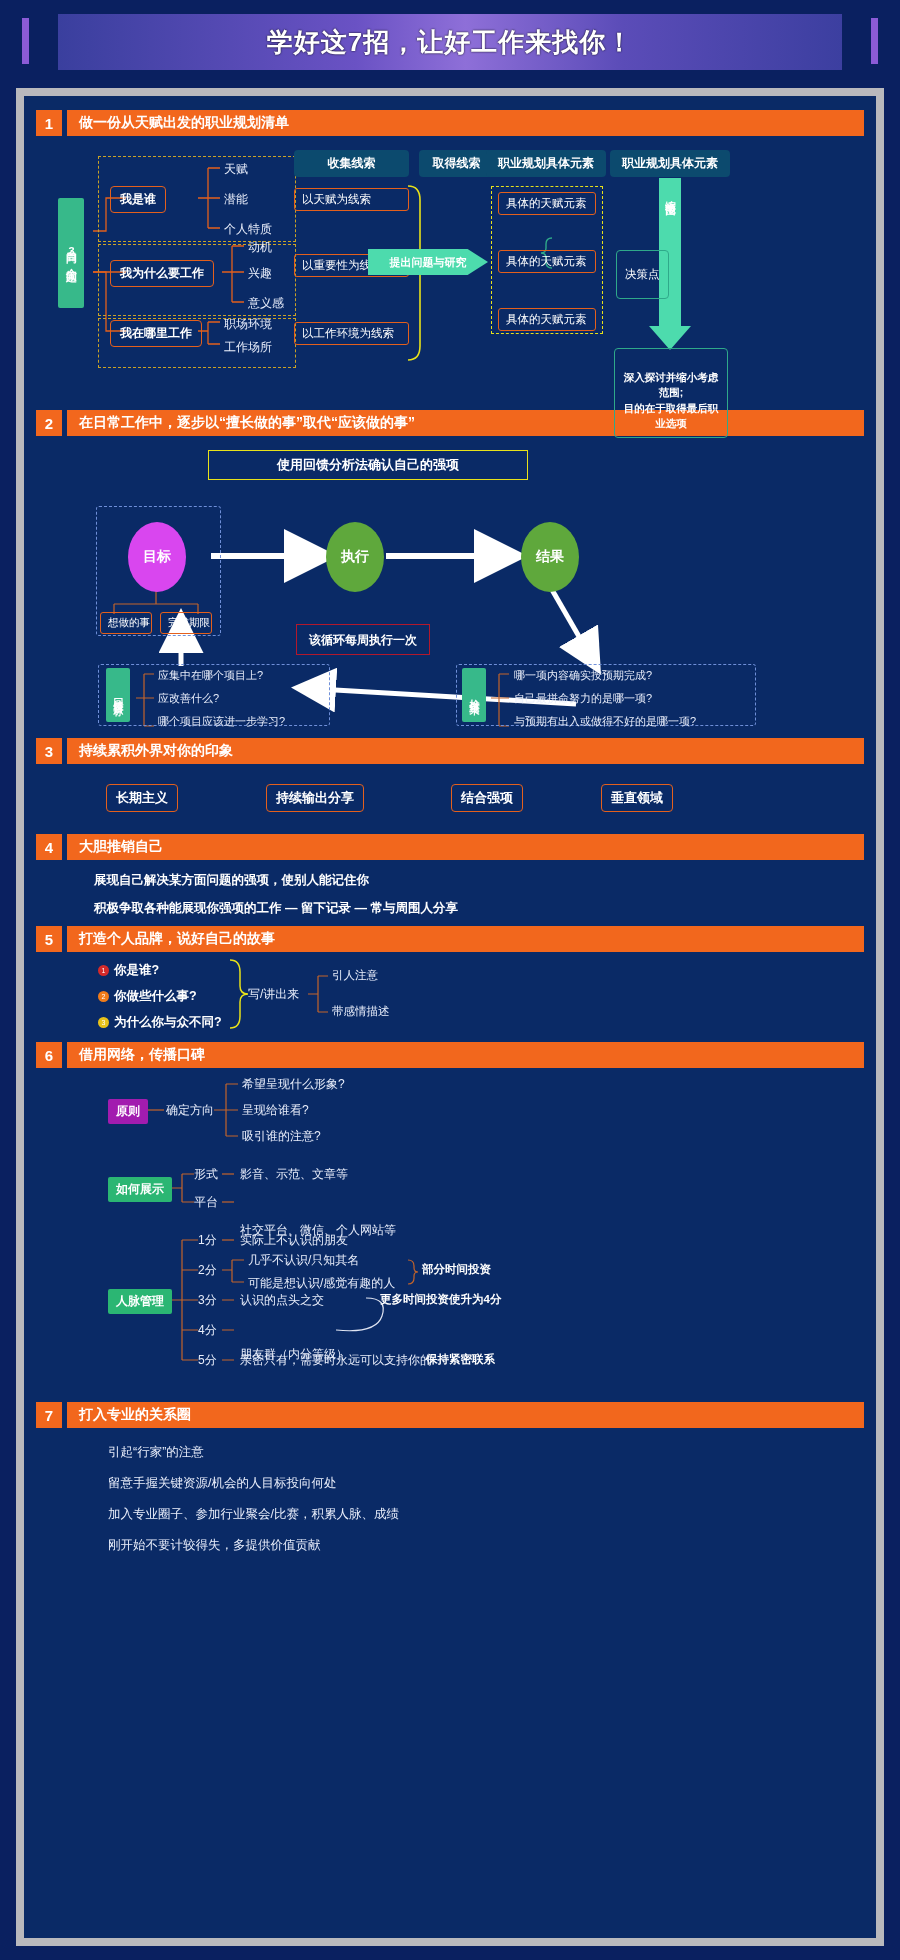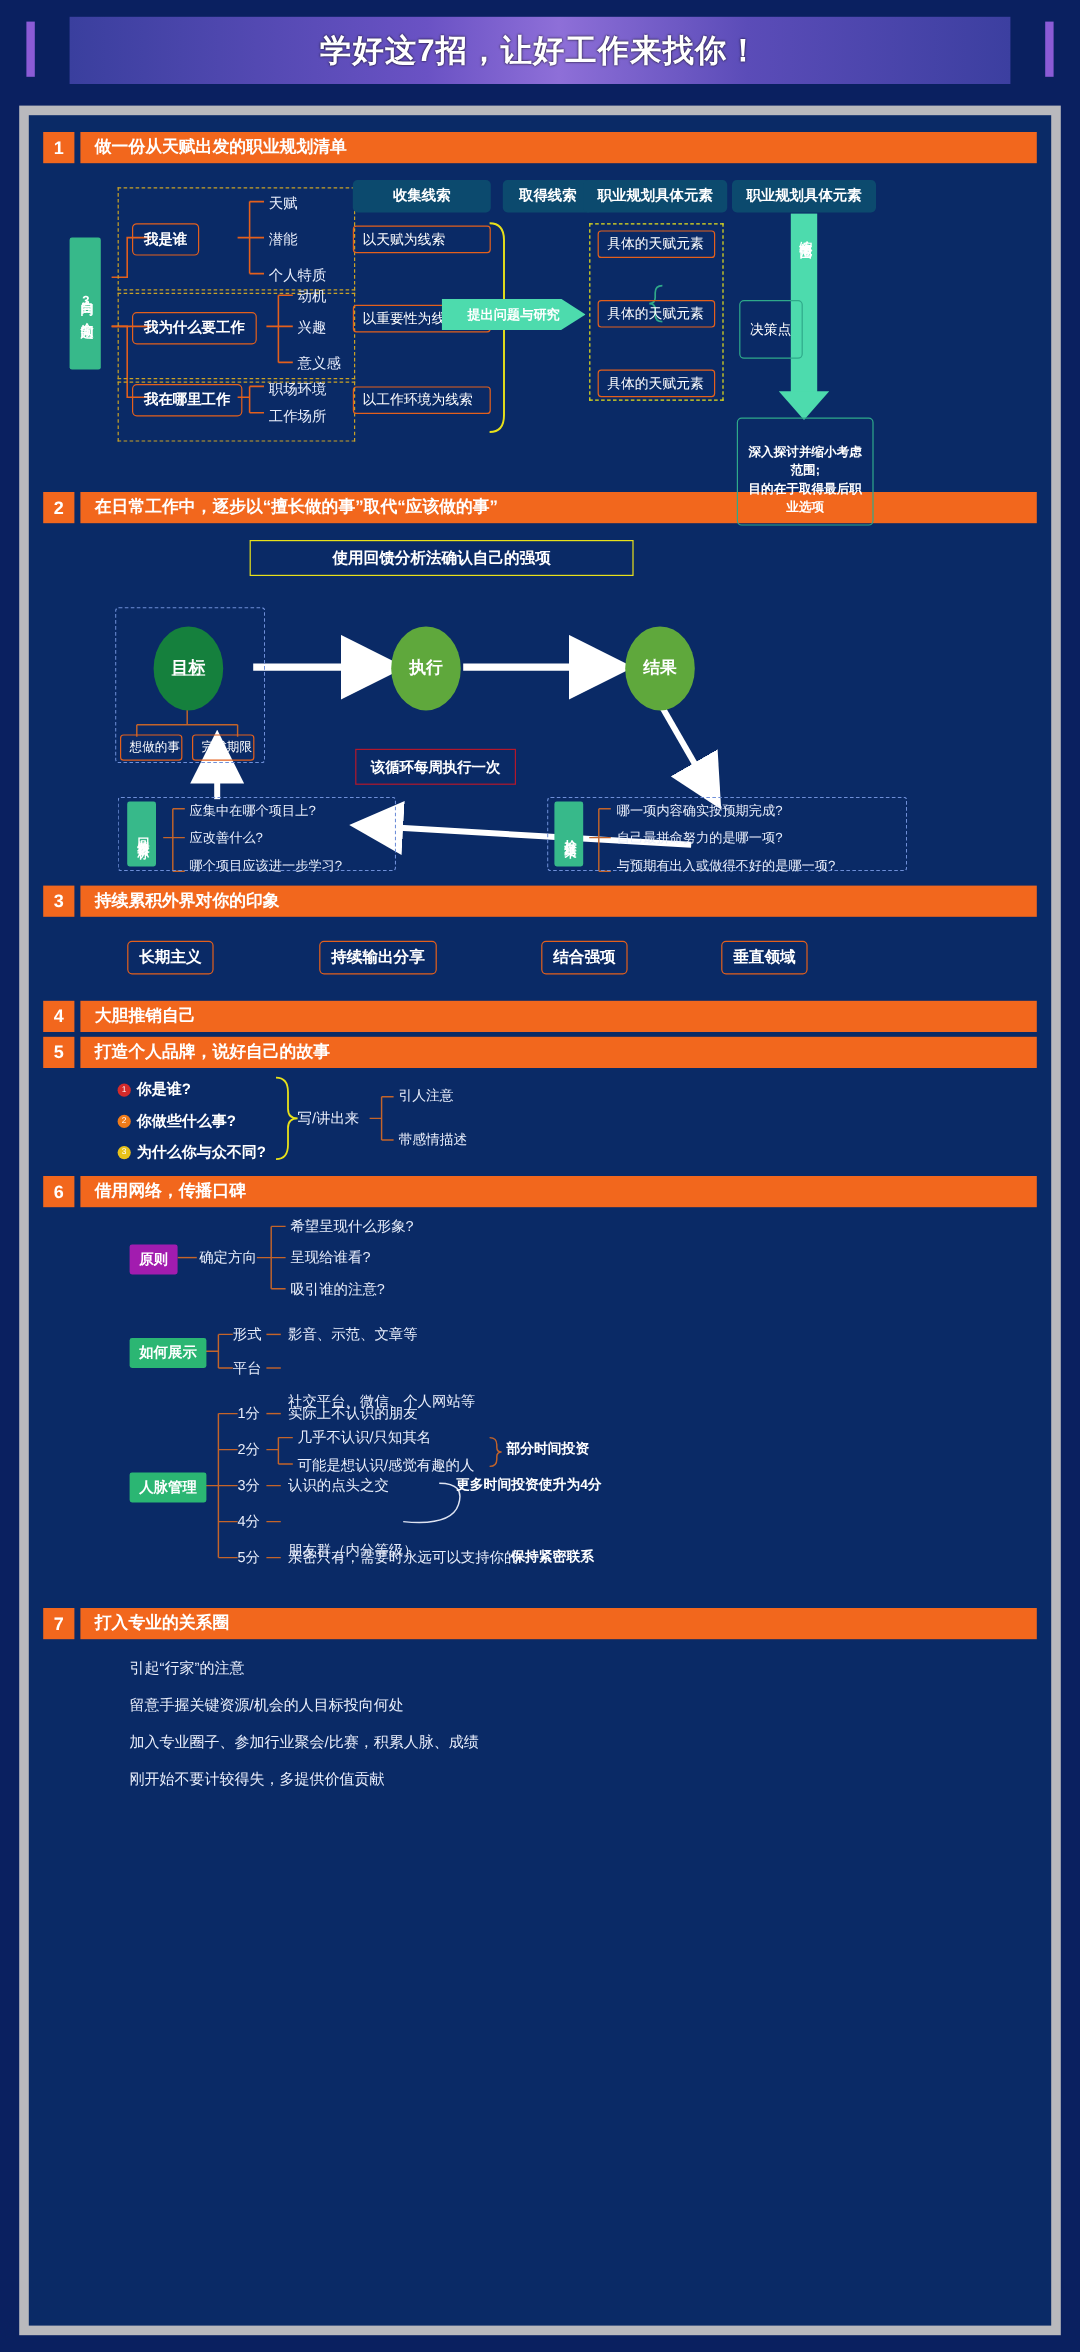--- a/index.html
+++ b/index.html
@@ -185,21 +185,21 @@
 
       <path d="M100 262 H108 M108 238 V290 M108 238 H118 M108 262 H118 M108 290 H118" stroke="#c4642a" stroke-width="1.2" fill="none"></path>
       <path d="M455 262 H463 M463 238 V290 M463 238 H473 M463 262 H473 M463 290 H473" stroke="#c4642a" stroke-width="1.2" fill="none"></path>
     </svg>
 
     <div style="position:absolute;left:172px;top:14px;width:320px;height:30px;border:1.5px solid #e8e11a;display:flex;align-items:center;justify-content:center;">
       <span style="font-size:13px;font-weight:bold;">使用回馈分析法确认自己的强项</span>
     </div>
 
     <div class="dash-blue" style="position:absolute;left:60px;top:70px;width:125px;height:130px;border-radius:3px;"></div>
-    <div style="position:absolute;left:92px;top:86px;width:58px;height:70px;background:#15803d;border-radius:50%;display:flex;align-items:center;justify-content:center;text-decoration:underline;">
+    <div style="position:absolute;left:92px;top:86px;width:58px;height:70px;background:#d946ef;border-radius:50%;display:flex;align-items:center;justify-content:center;">
       <span style="font-size:14px;font-weight:bold;">目标</span>
     </div>
     <div class="ob-thin" style="position:absolute;left:64px;top:176px;width:52px;text-align:center;font-size:10.5px;">想做的事</div>
     <div class="ob-thin" style="position:absolute;left:124px;top:176px;width:52px;text-align:center;font-size:10.5px;">完成期限</div>
 
     <div style="position:absolute;left:290px;top:86px;width:58px;height:70px;background:#5fa83c;border-radius:50%;display:flex;align-items:center;justify-content:center;">
       <span style="font-size:14px;font-weight:bold;">执行</span>
     </div>
 
     <div style="position:absolute;left:485px;top:86px;width:58px;height:70px;background:#5fa83c;border-radius:50%;display:flex;align-items:center;justify-content:center;">
@@ -234,20 +234,24 @@
   <div class="panel" style="height:64px;">
     <div class="ob" style="position:absolute;left:70px;top:20px;font-size:13px;">长期主义</div>
     <div class="ob" style="position:absolute;left:230px;top:20px;font-size:13px;">持续输出分享</div>
     <div class="ob" style="position:absolute;left:415px;top:20px;font-size:13px;">结合强项</div>
     <div class="ob" style="position:absolute;left:565px;top:20px;font-size:13px;">垂直领域</div>
   </div>
 
   <div class="sec-head" style="margin-top:6px;">
     <div class="sec-num">4</div>
     <div class="sec-title">大胆推销自己</div>
+  </div>
+  <div class="panel" style="height:62px;">
+    <div style="position:absolute;left:58px;top:12px;font-size:12.5px;font-weight:bold;">展现自己解决某方面问题的强项，使别人能记住你</div>
+    <div style="position:absolute;left:58px;top:40px;font-size:12.5px;font-weight:bold;">积极争取各种能展现你强项的工作 — 留下记录 — 常与周围人分享</div>
   </div>
 
   <div class="sec-head" style="margin-top:4px;">
     <div class="sec-num">5</div>
     <div class="sec-title">打造个人品牌，说好自己的故事</div>
   </div>
   <div class="panel" style="height:86px;">
     <svg class="conn" width="840" height="86">
       <path d="M194 8 q10 0 10 12 v14 q0 8 8 8 q-8 0 -8 8 v14 q0 12 -10 12" stroke="#e8e11a" stroke-width="1.5" fill="none"></path>
       <path d="M272 42 H282 M282 24 V60 M282 24 H292 M282 60 H292" stroke="#c4642a" stroke-width="1.2" fill="none"></path>

